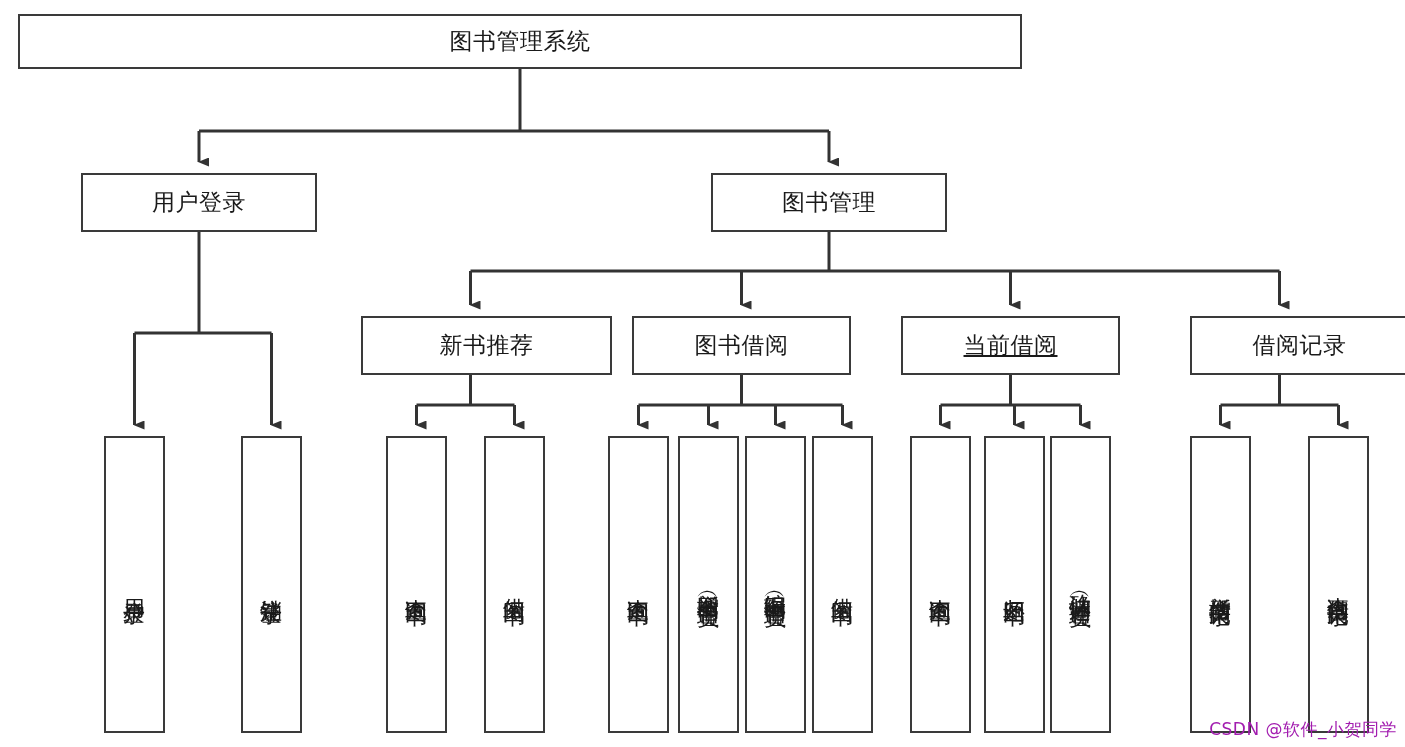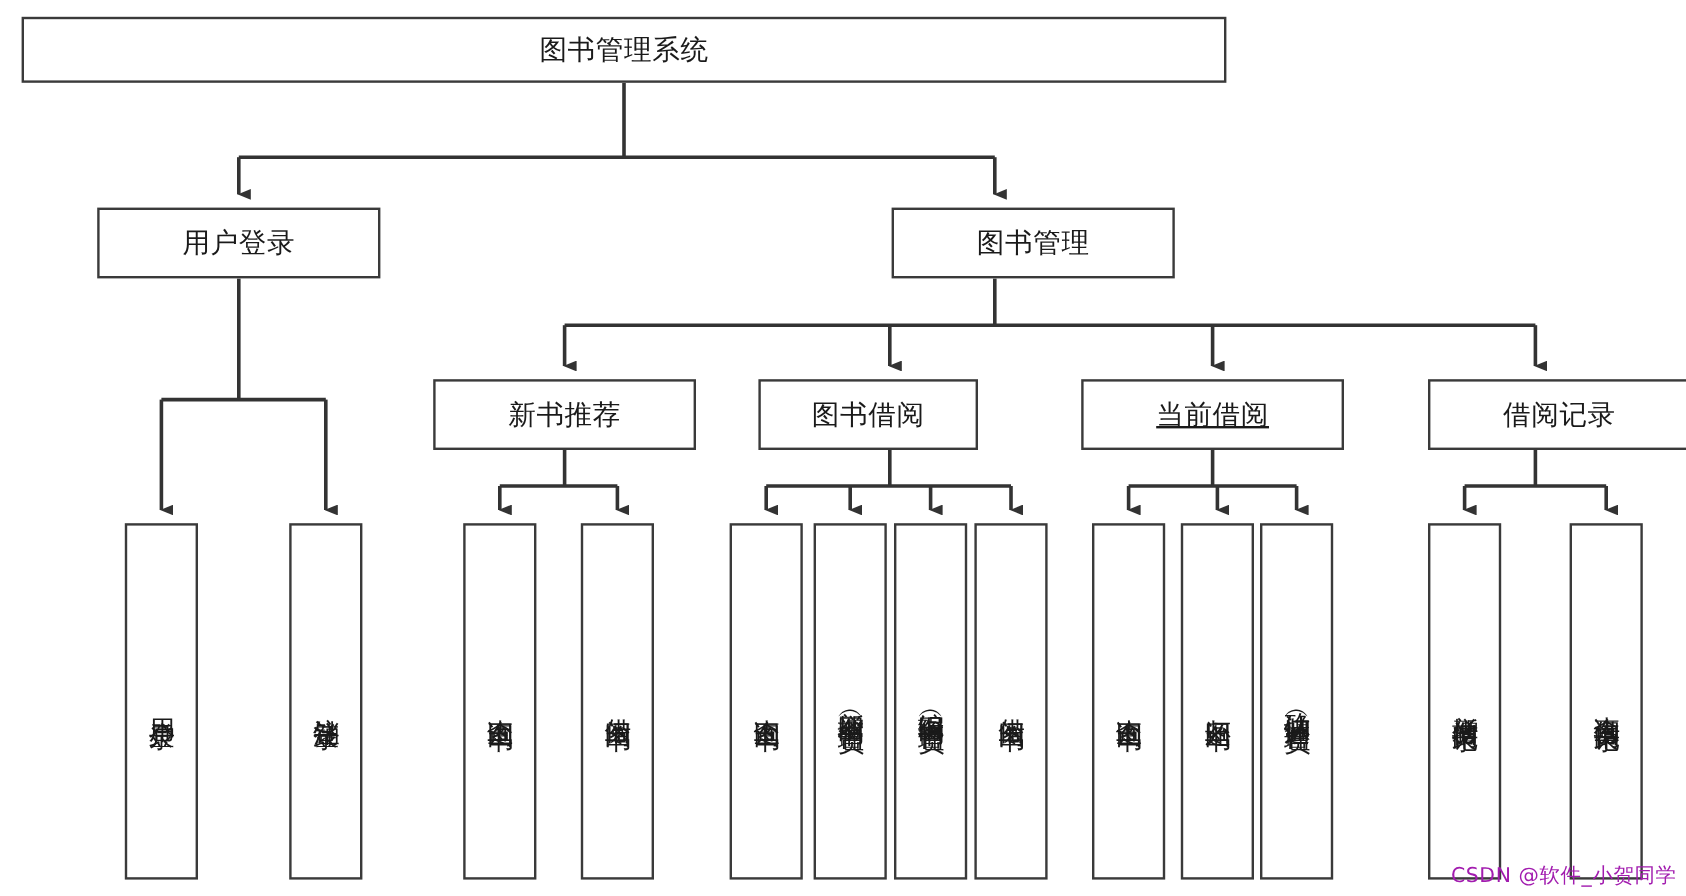--- a/index.html
+++ b/index.html
@@ -114,27 +114,27 @@
       </g>
   </svg>
 
   <div id="boxes-layer">
       <div class="node-box horizontal" style="left: 18px; top: 14px; width: 1004px; height: 55px;">
         <span>图书管理系统</span>
       </div>
       <div class="node-box horizontal" style="left: 81px; top: 173px; width: 236px; height: 59px;">
         <span>用户登录</span>
       </div>
-      <div class="node-box horizontal" style="left: 711px; top: 173px; width: 236px; height: 59px; margin-left: 32px;">
+      <div class="node-box horizontal" style="left: 711px; top: 173px; width: 236px; height: 59px;">
         <span>图书管理</span>
       </div>
-      <div class="node-box horizontal" style="left: 361px; top: 316px; width: 219px; height: 59px;">
+      <div class="node-box horizontal" style="left: 361px; top: 316px; width: 251px; height: 59px;">
         <span>新书推荐</span>
       </div>
-      <div class="node-box horizontal" style="left: 632px; top: 316px; width: 183px; height: 59px;">
+      <div class="node-box horizontal" style="left: 632px; top: 316px; width: 219px; height: 59px;">
         <span>图书借阅</span>
       </div>
       <div class="node-box horizontal" style="left: 901px; top: 316px; width: 219px; height: 59px; text-decoration: underline;">
         <span>当前借阅</span>
       </div>
       <div class="node-box horizontal" style="left: 1190px; top: 316px; width: 219px; height: 59px;">
         <span>借阅记录</span>
       </div>
       <div class="node-box vertical" style="left: 104px; top: 436px; width: 61px; height: 297px;">
         <span>用户登录</span>

